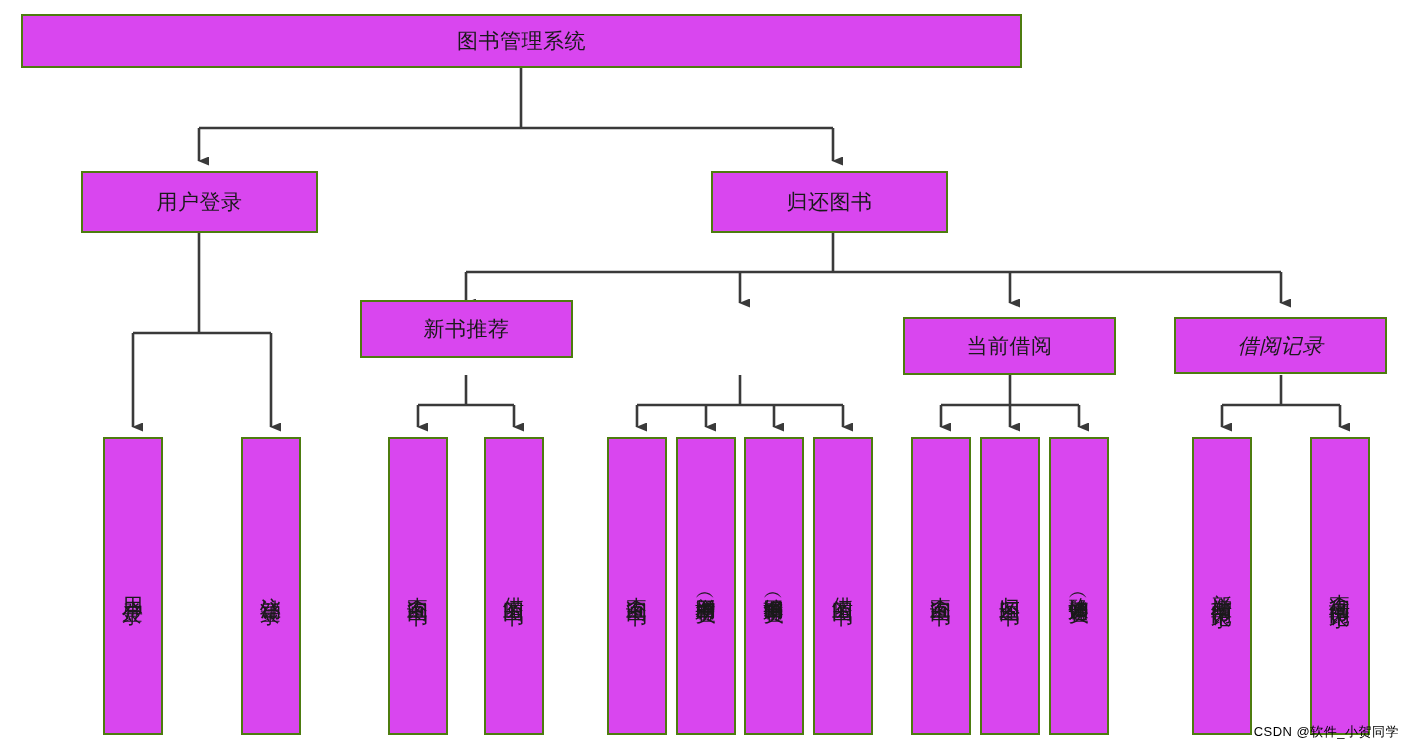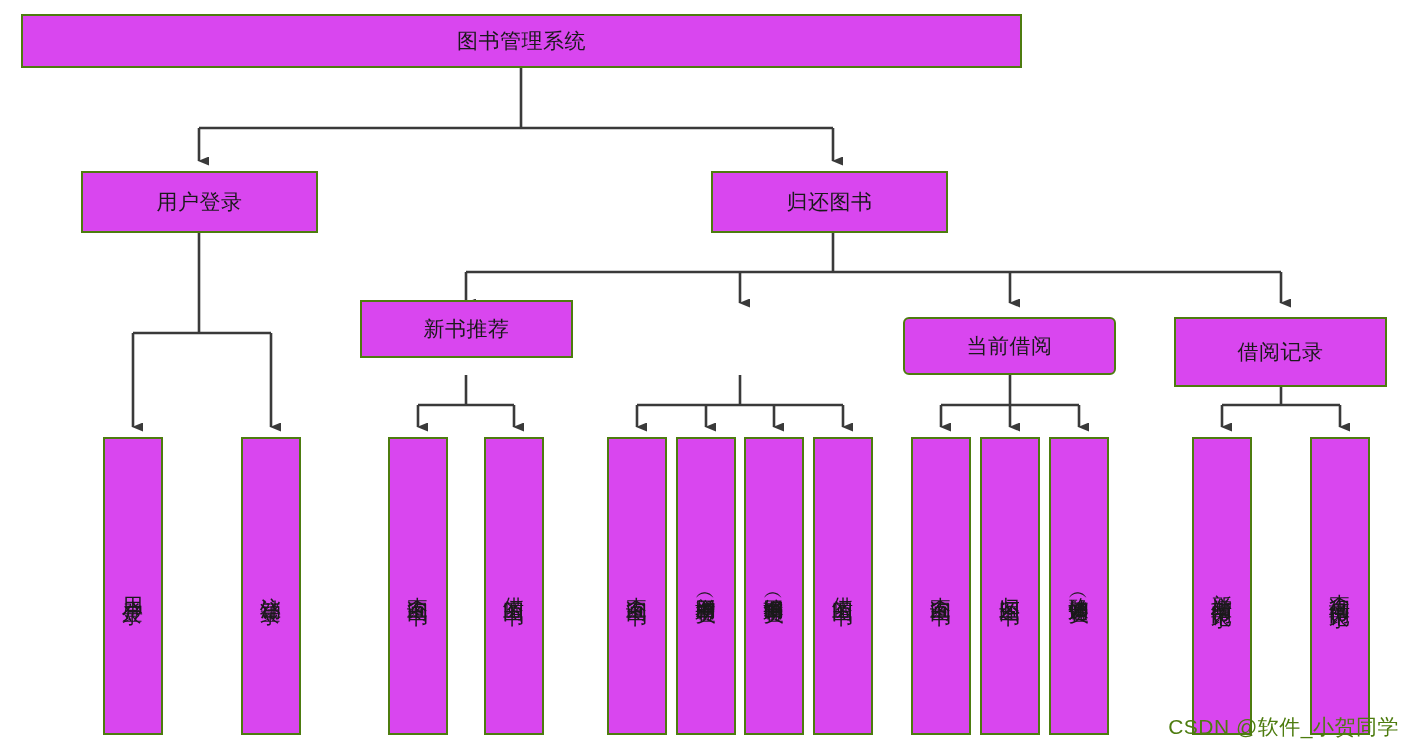--- a/index.html
+++ b/index.html
@@ -48,22 +48,22 @@
     padding: 4px 0;
   }
   .node-v.tight {
     letter-spacing: 1px;
     font-size: 20px;
   }
   .watermark {
     position: absolute;
     right: 6px;
     bottom: 6px;
-    font-size: 21px;
-    color: #4d7c0f;
+    font-size: 13px;
+    color: #000000;
     white-space: nowrap;
     letter-spacing: 0.5px;
   }
 </style>
 </head>
 <body>
 
 <div id="canvas">
 
   <svg class="wires" viewBox="0 0 1405 747" xmlns="http://www.w3.org/2000/svg">
@@ -123,24 +123,24 @@
   <div class="node node-h" style="left:81px; top:171px; width:237px; height:62px;">
     <span>用户登录</span>
   </div>
   <div class="node node-h" style="left:711px; top:171px; width:237px; height:62px;">
     <span>归还图书</span>
   </div>
 
   <div class="node node-h" style="left:360px; top:300px; width:213px; height:58px;">
     <span>新书推荐</span>
   </div>
-  <div class="node node-h" style="left:903px; top:317px; width:213px; height:58px;border-radius:6px;">
+  <div class="node node-h" style="left:903px; top:317px; width:213px; height:58px;">
     <span>当前借阅</span>
   </div>
-  <div class="node node-h" style="left:1174px; top:317px; width:213px; height:70px;">
+  <div class="node node-h" style="left:1174px; top:317px; width:213px; height:57px;font-style:italic;">
     <span>借阅记录</span>
   </div>
 
   <div class="node node-v" style="left:103px; top:437px; width:60px; height:298px;">
     <span>用户登录</span>
   </div>
   <div class="node node-v" style="left:241px; top:437px; width:60px; height:298px;">
     <span>注销登录</span>
   </div>
 

